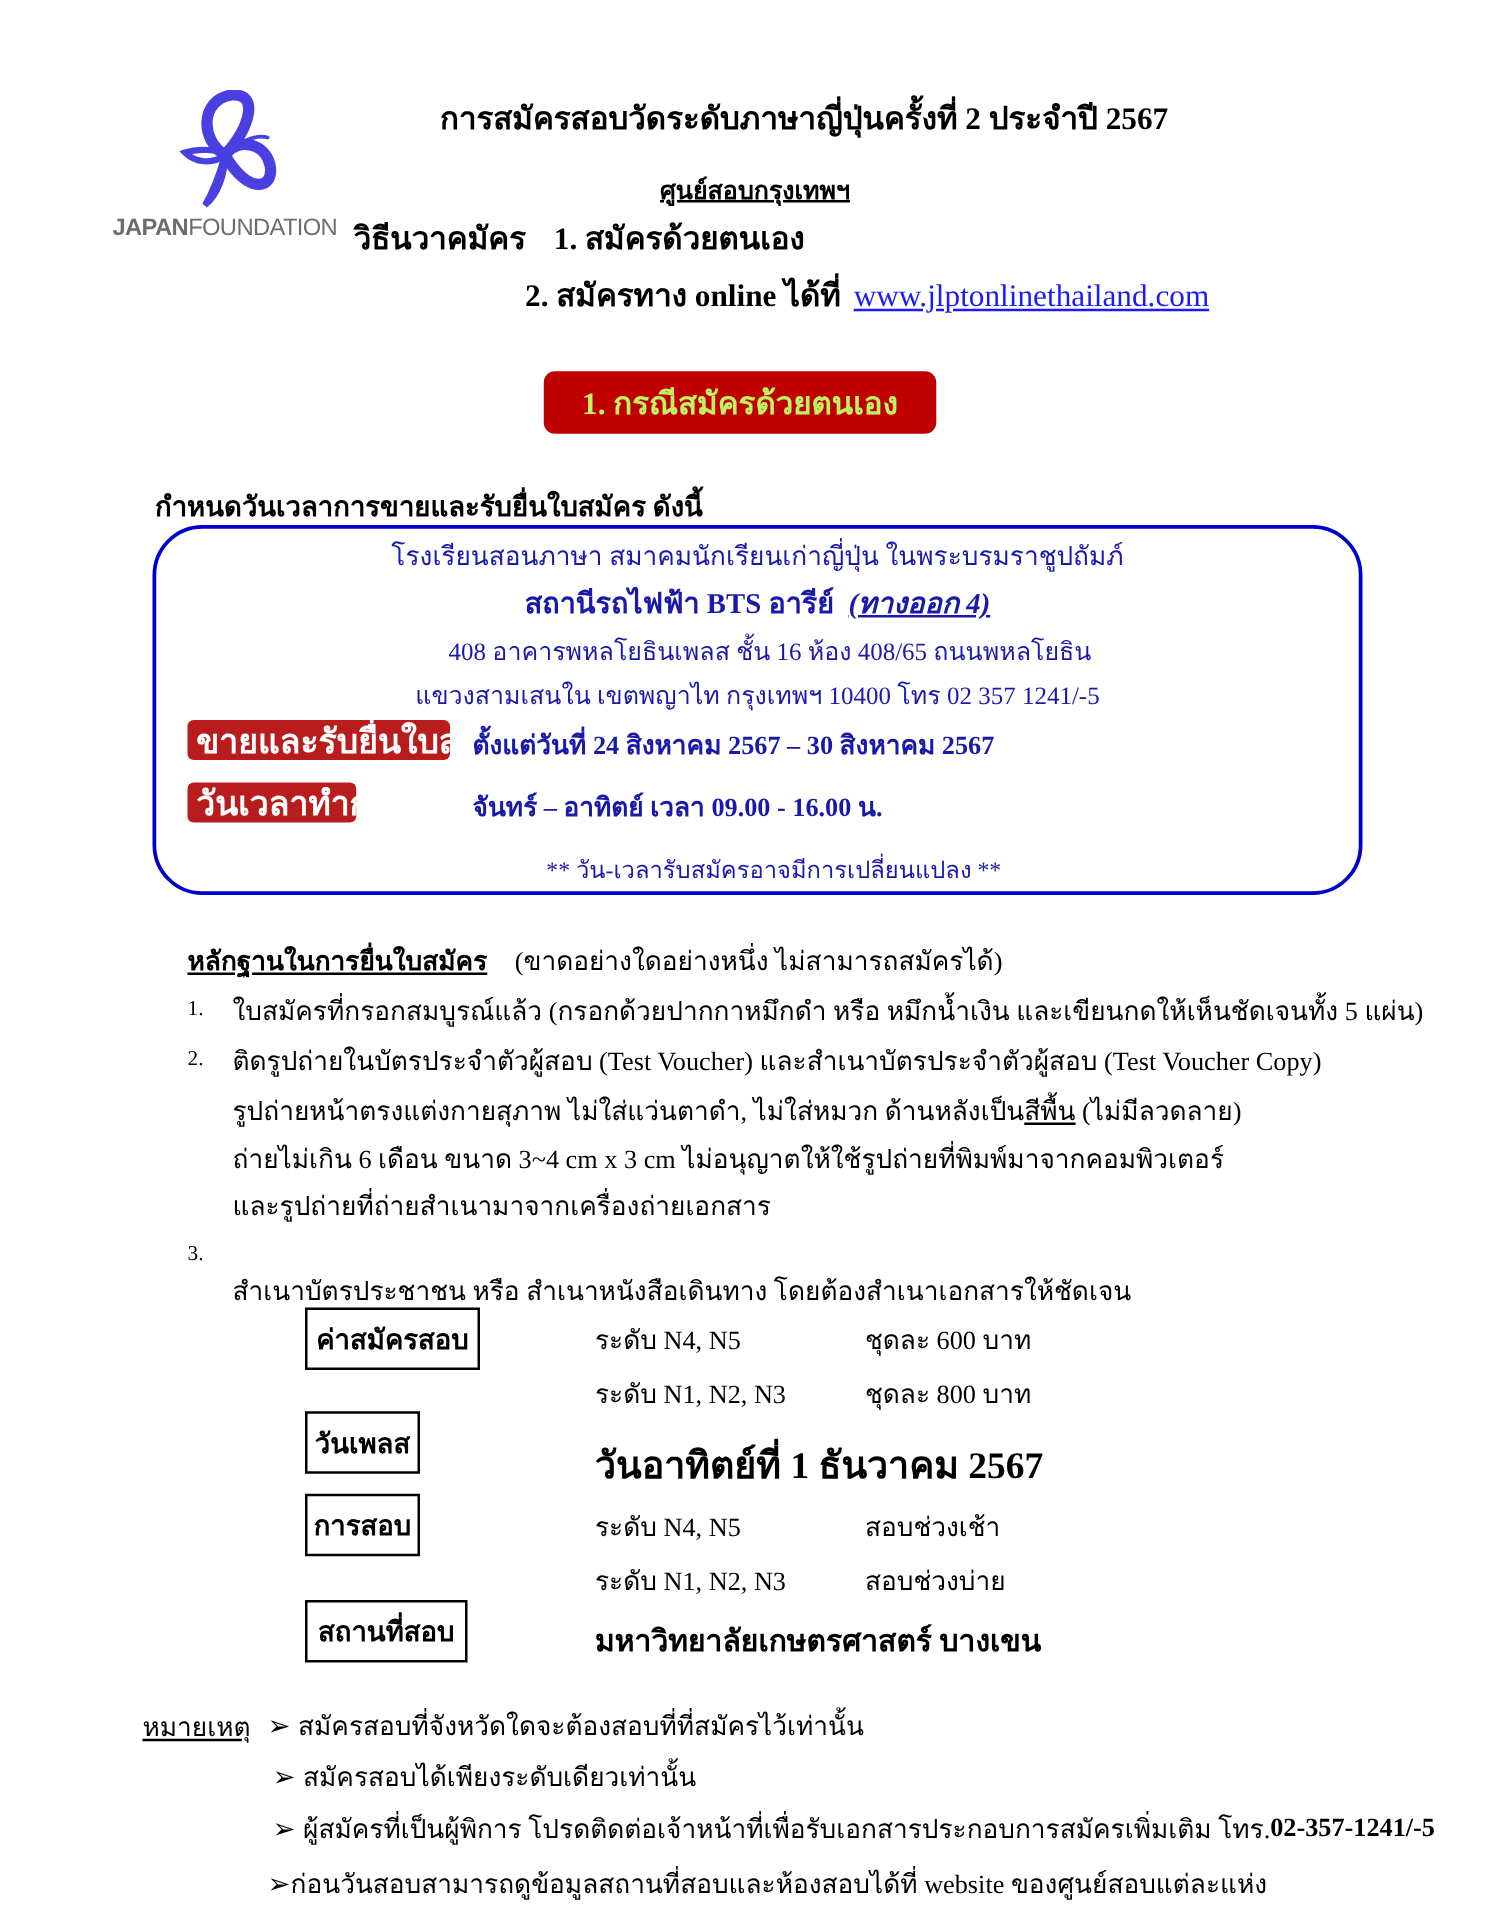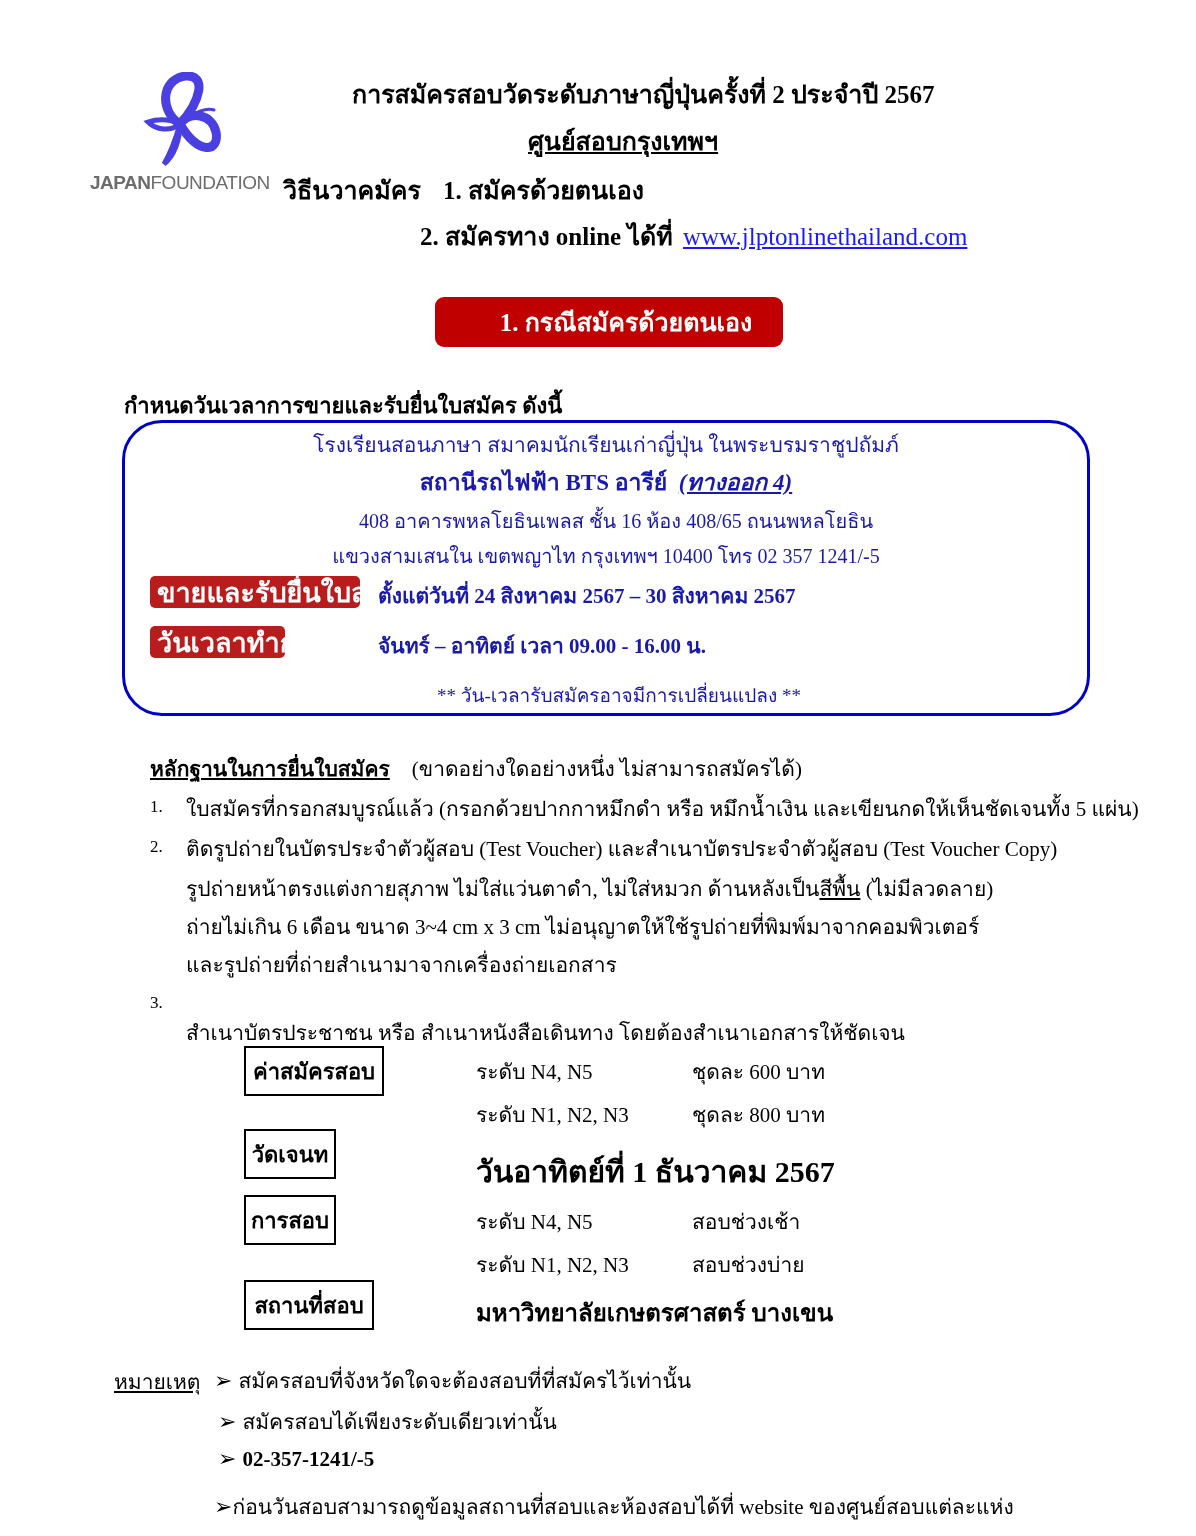--- a/index.html
+++ b/index.html
@@ -10,30 +10,30 @@
   .abs { position: absolute; white-space: nowrap; }
 
   
   .logo { left: 88px; top: 72px; width: 150px; height: 125px; }
   .logo svg { position: absolute; left: 42px; top: 0; }
   .logo-text { position: absolute; left: 2px; top: 100px; font-family: "Liberation Sans", "DejaVu Sans", sans-serif; font-size: 19px; color: #6d6d6d; letter-spacing: -0.5px; }
   .logo-text b { font-weight: 700; margin-top: 40px; }
   .logo-text span { font-weight: 400; }
 
   .title { left: 352px; top: 74px; font-size: 25px; font-weight: 700; }
-  .subtitle { left: 528px; top: 121px; font-size: 25px; font-weight: 700; text-decoration: underline; }
+  .subtitle { left: 528px; top: 136px; font-size: 20px; font-weight: 700; text-decoration: underline; }
   .method-label { left: 283px; top: 170px; font-size: 25px; font-weight: 700; }
   .method-1 { left: 443px; top: 170px; font-size: 25px; font-weight: 700; }
   .method-2 { left: 420px; top: 216px; font-size: 25px; font-weight: 700; }
   .method-2 a { color: #1a1aff; text-decoration: underline; font-weight: 400; margin-left: 4px; }
 
   .red-banner {
     left: 435px; top: 297px; width: 314px; height: 50px;
-    background: #c00000; border-radius: 9px; color: #ffffff;
-    font-size: 25px; font-weight: 700; display: flex; align-items: center; justify-content: center; padding-left: 34px;
+    background: #c00000; border-radius: 9px; color: #bef264;
+    font-size: 25px; font-weight: 700; display: flex; align-items: center; justify-content: center;
   }
 
   .schedule-heading { left: 124px; top: 388px; font-size: 22px; font-weight: 700; }
 
   .blue-box {
     left: 122px; top: 420px; width: 968px; height: 296px;
     border: 3px solid #0000cc; border-radius: 40px; box-sizing: border-box;
   }
   .blue-text { color: #1a1aaa; }
   .bx-line1 { left: 0; width: 1212px; top: 428px; text-align: center; font-size: 21px; }
@@ -151,21 +151,21 @@
 
 <div class="abs list-num n3">3.</div>
 <div class="abs list-text t3">สำเนาบัตรประชาชน หรือ สำเนาหนังสือเดินทาง  โดยต้องสำเนาเอกสารให้ชัดเจน</div>
 
 <div class="abs label-box lb-fee">ค่าสมัครสอบ</div>
 <div class="abs info r1a">ระดับ  N4, N5</div>
 <div class="abs info r1b">ชุดละ  600 บาท</div>
 <div class="abs info r2a">ระดับ  N1, N2, N3</div>
 <div class="abs info r2b">ชุดละ  800 บาท</div>
 
-<div class="abs label-box lb-date">วัดเจนท</div>
+<div class="abs label-box lb-date">วันเพลส</div>
 <div class="abs info-b r3">วันอาทิตย์ที่ 1 ธันวาคม 2567</div>
 
 <div class="abs label-box lb-exam">การสอบ</div>
 <div class="abs info r4a">ระดับ  N4, N5</div>
 <div class="abs info r4b">สอบช่วงเช้า</div>
 <div class="abs info r5a">ระดับ  N1, N2, N3</div>
 <div class="abs info r5b">สอบช่วงบ่าย</div>
 
 <div class="abs label-box lb-venue">สถานที่สอบ</div>
 <div class="abs info-b r6">มหาวิทยาลัยเกษตรศาสตร์ บางเขน</div>
@@ -174,18 +174,19 @@
 <div class="abs note nt1">
   <span class="arrow">➢</span>
   <span>สมัครสอบที่จังหวัดใดจะต้องสอบที่ที่สมัครไว้เท่านั้น</span>
 </div>
 <div class="abs note nt2">
   <span class="arrow">➢</span>
   <span>สมัครสอบได้เพียงระดับเดียวเท่านั้น</span>
 </div>
 <div class="abs note nt3">
   <span class="arrow">➢</span>
+  <span>ผู้สมัครที่เป็นผู้พิการ โปรดติดต่อเจ้าหน้าที่เพื่อรับเอกสารประกอบการสมัครเพิ่มเติม โทร.</span>
     <span class="bold">02-357-1241/-5</span>
 </div>
 <div class="abs note nt4">
   <span class="arrow">➢</span>
   <span>ก่อนวันสอบสามารถดูข้อมูลสถานที่สอบและห้องสอบได้ที่ website ของศูนย์สอบแต่ละแห่ง</span>
 </div>
 
 </body></html>

